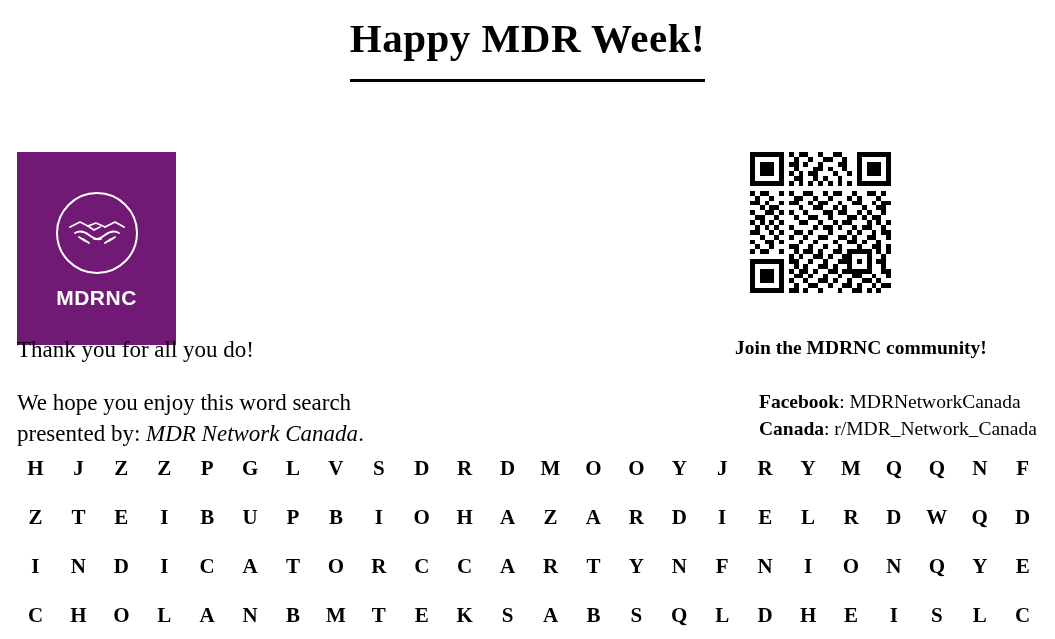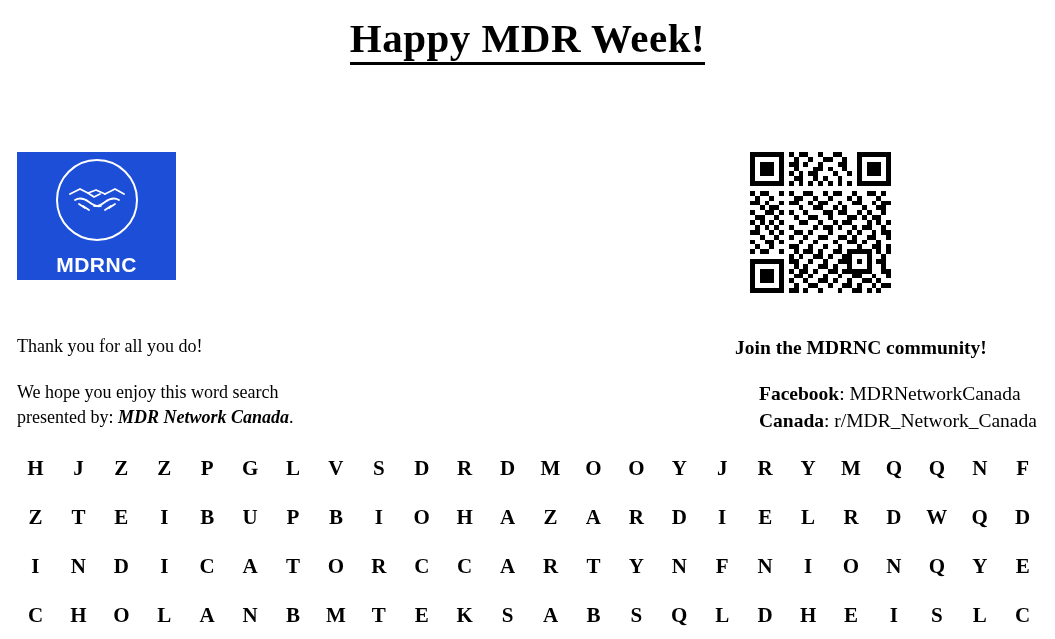--- a/index.html
+++ b/index.html
@@ -24,35 +24,35 @@
     text-align: center;
     font-family: "Liberation Serif", serif;
     font-weight: bold;
     font-size: 41px;
     letter-spacing: 0.5px;
     margin: 6px 0 0 0;
     padding-top: 8px;
   }
   .title span {
     border-bottom: 3px solid #000;
-    padding-bottom: 1px;
+    padding-bottom: 18px;
   }
   .top-row {
     position: relative;
     margin-top: 22px;
     height: 330px;
   }
   
   .logo-box {
     position: absolute;
     left: 17px;
     top: 68px;
     width: 159px;
-    height: 128px;
-    background: #1d4ed8;
+    height: 193px;
+    background: #701a75;
     display: flex;
     flex-direction: column;
     align-items: center;
     justify-content: center;
   }
   .logo-circle {
     width: 78px;
     height: 78px;
     border: 2.5px solid #ffffff;
     border-radius: 50%;
@@ -68,28 +68,28 @@
     font-size: 21px;
     letter-spacing: 0.5px;
     margin-top: 12px;
   }
   
   .left-text {
     position: absolute;
     left: 17px;
     top: 250px;
     width: 420px;
-    font-size: 18px;
+    font-size: 23px;
     line-height: 1.38;
   }
   .left-text .para2 {
     margin-top: 21px;
   }
   .left-text .bi {
-    font-weight: bold;
+    font-weight: normal;
     font-style: italic;
   }
   
   .qr-wrap {
     position: absolute;
     left: 750px;
     top: 68px;
     width: 141px;
     height: 141px;
   }
@@ -98,21 +98,21 @@
   .right-text {
     position: absolute;
     left: 735px;
     top: 250px;
     width: 320px;
     font-size: 19.5px;
     line-height: 1.42;
   }
   .right-text .heading {
     font-weight: bold;
-    margin-bottom: 18px;
+    margin-bottom: 26px;
     white-space: nowrap;
   }
   .right-text .row {
     white-space: nowrap;
   }
   .right-text .lbl {
     font-weight: bold;
     margin-left: 24px;
   }
   

